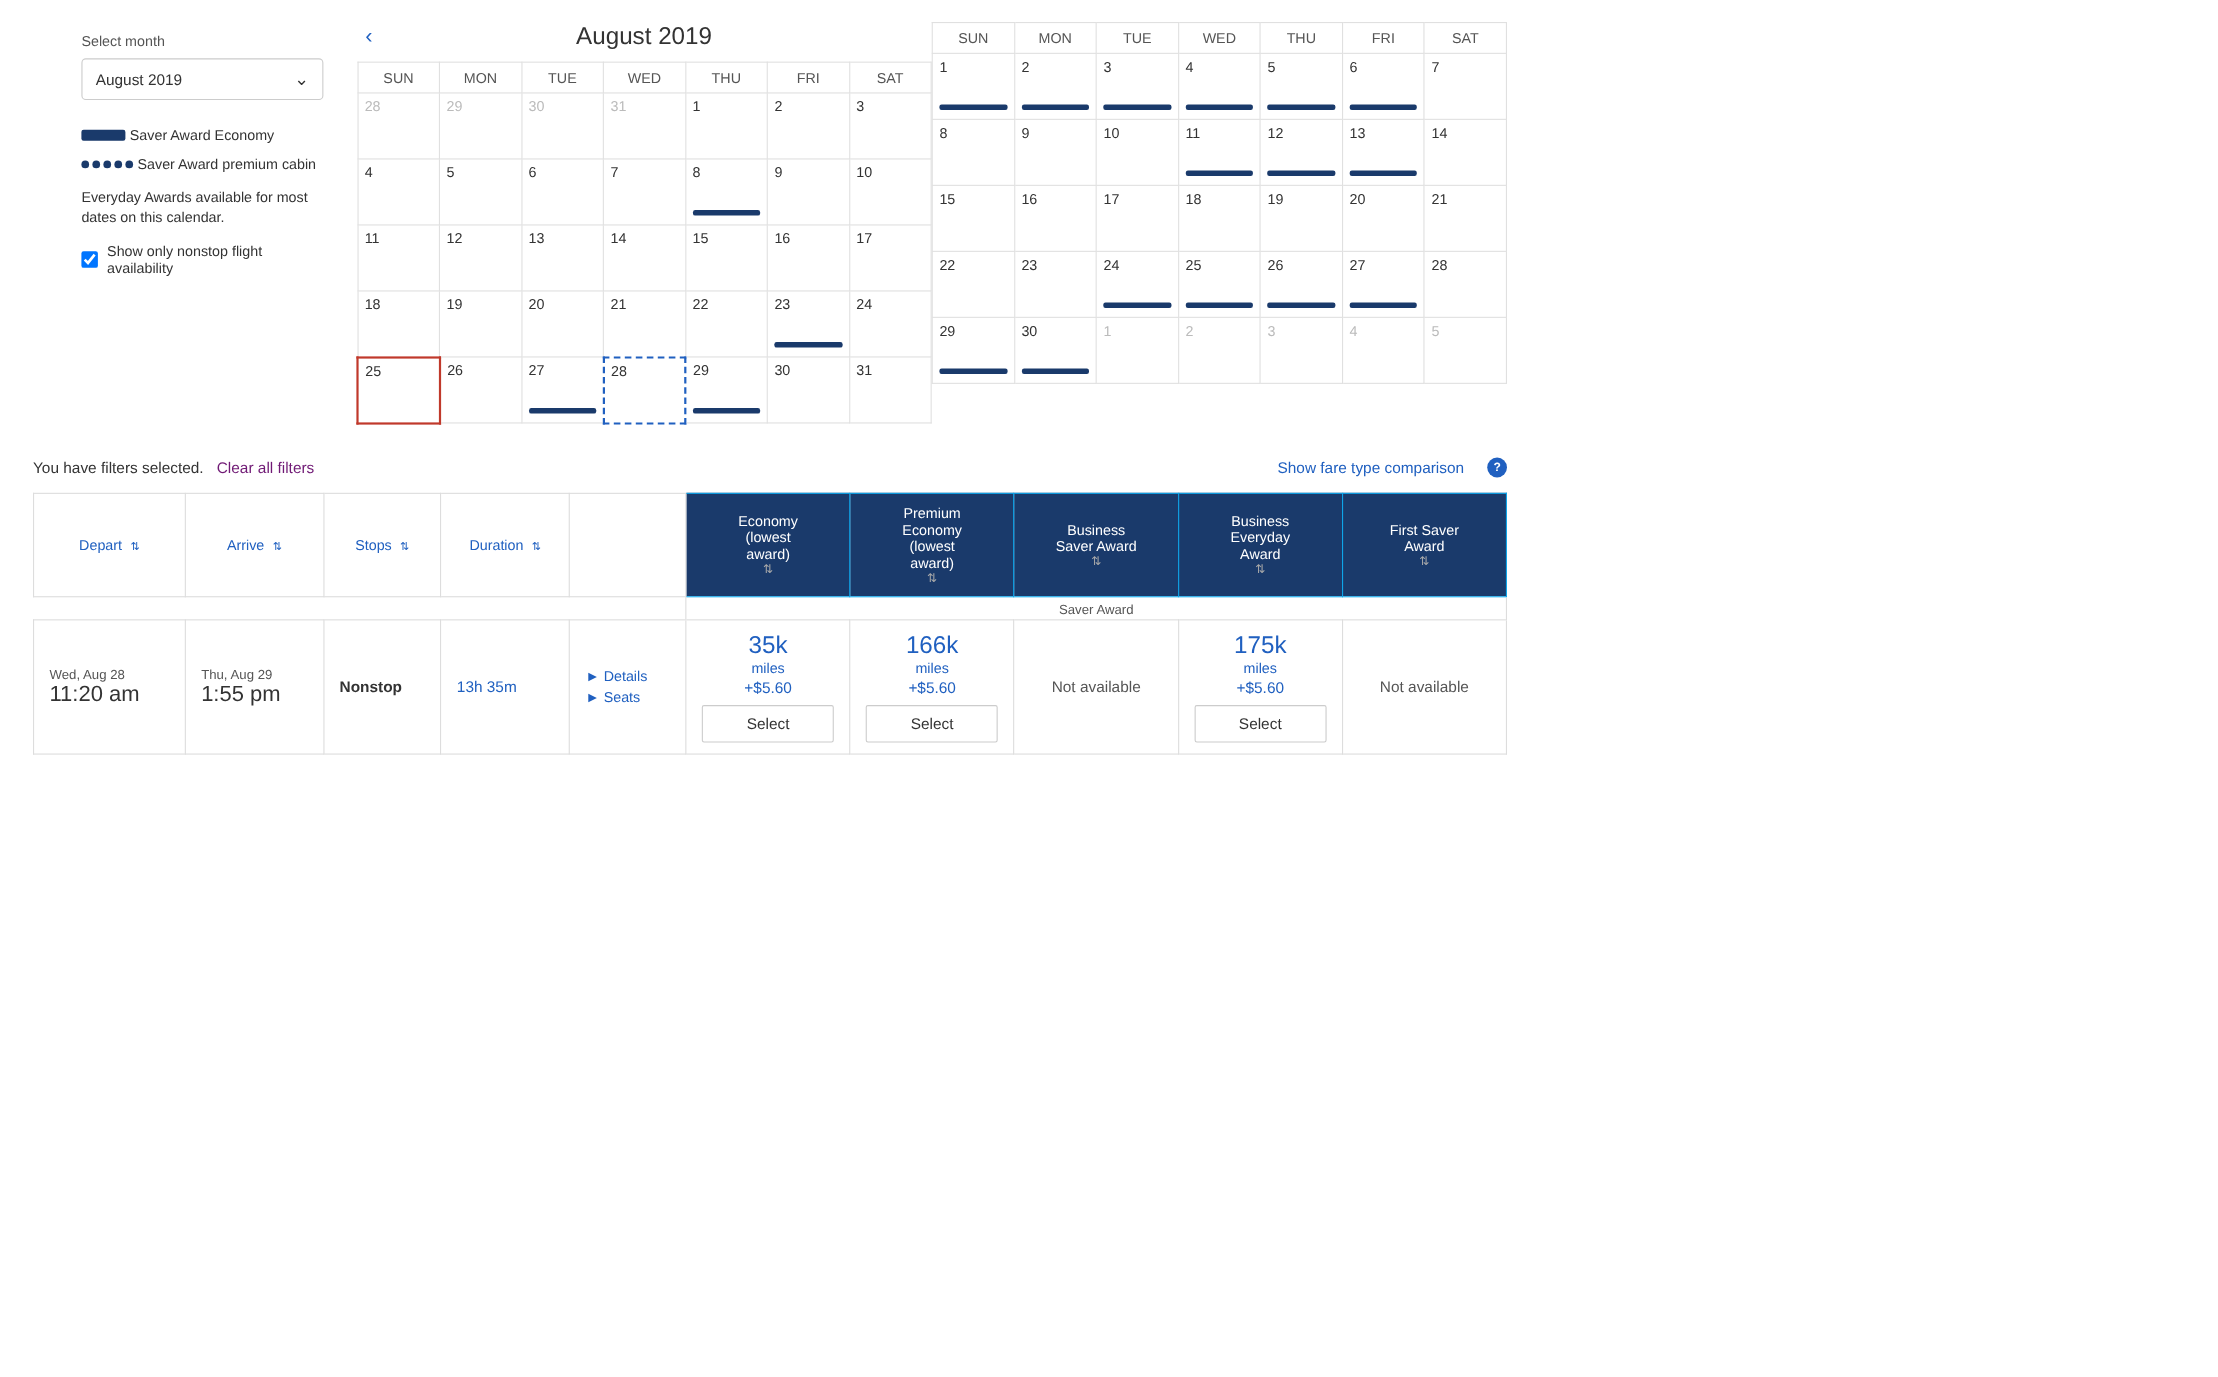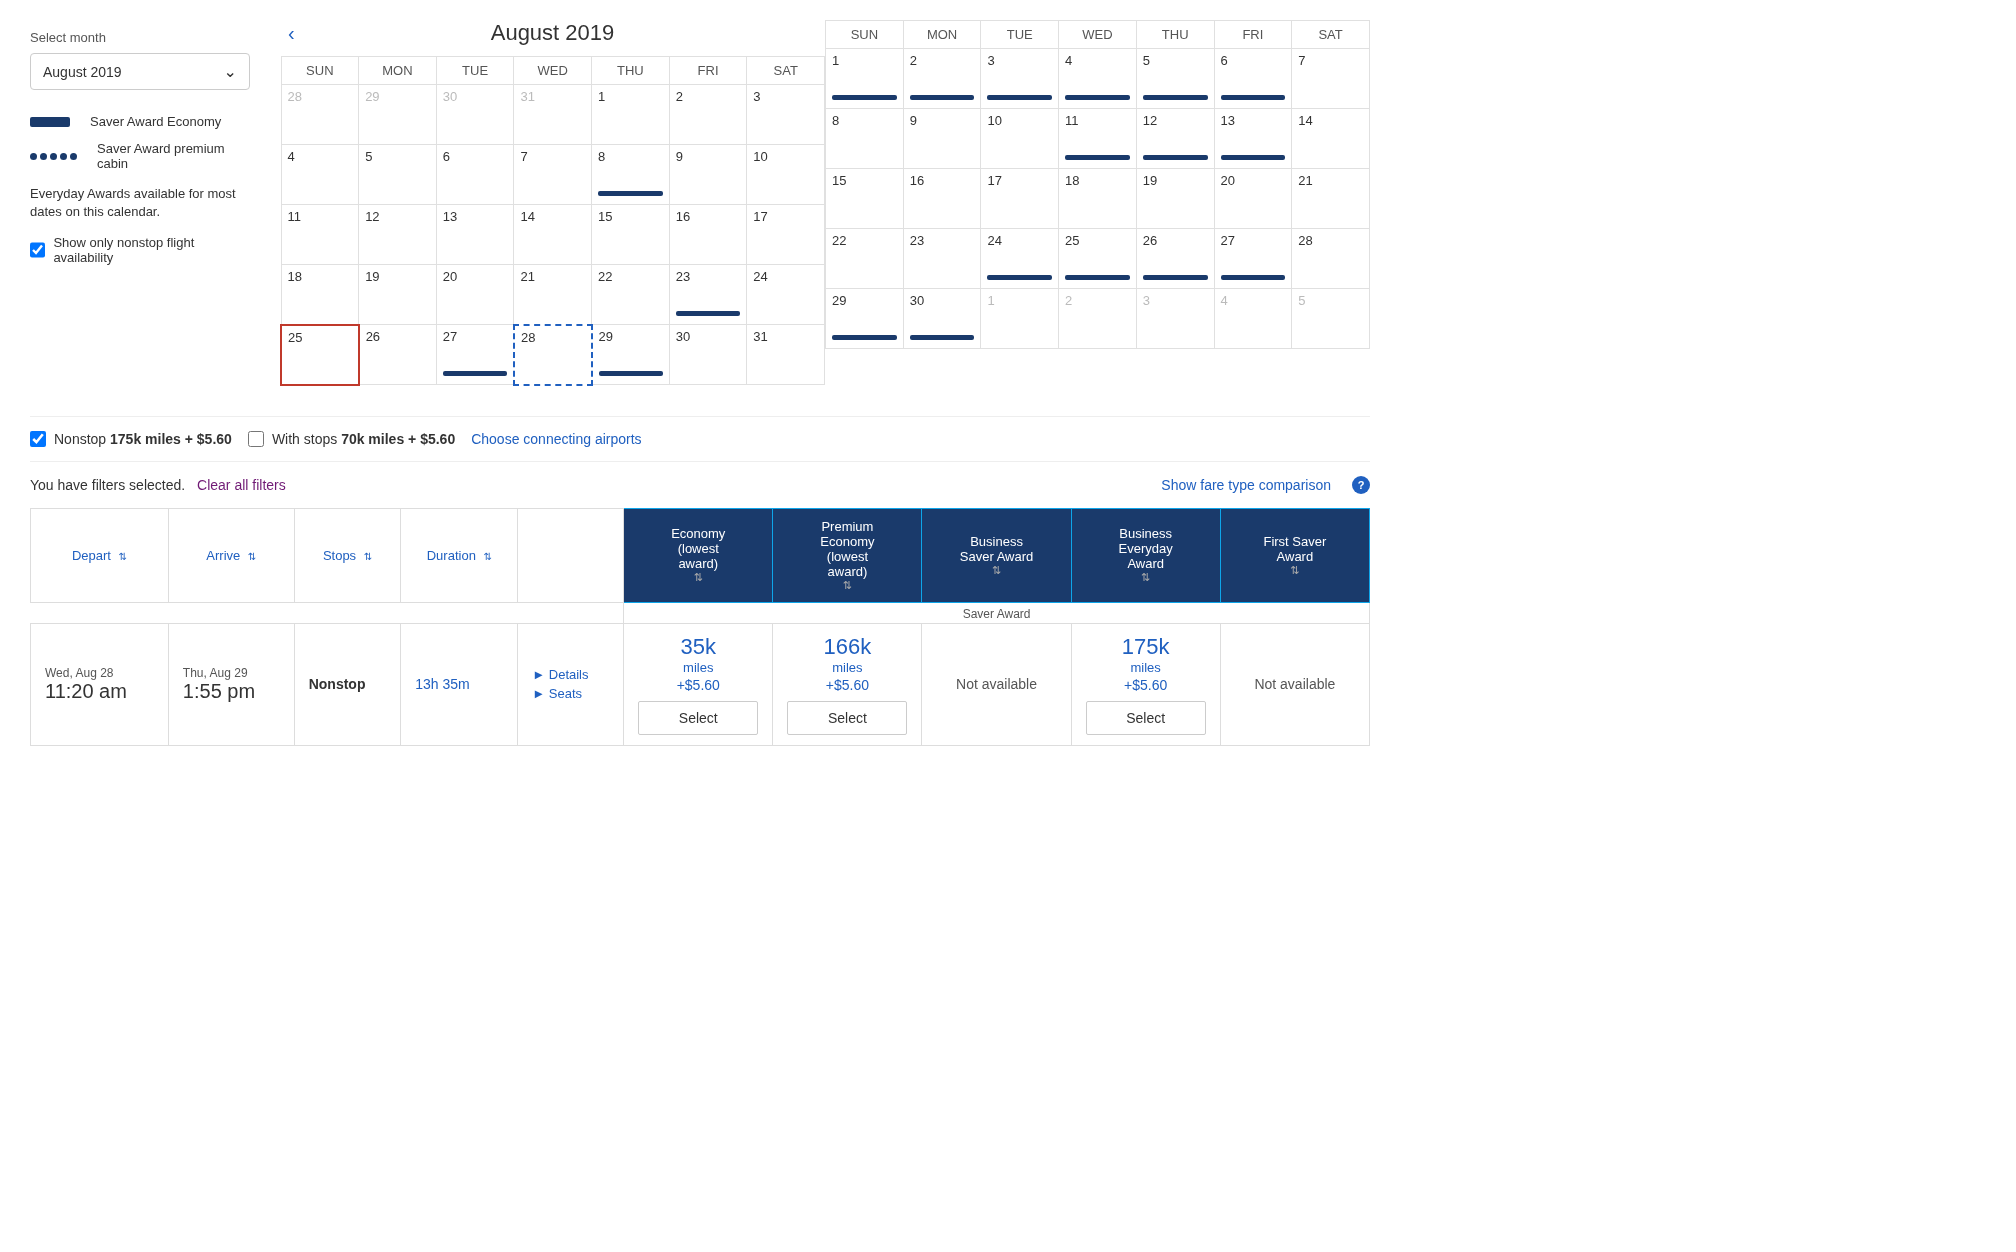--- a/index.html
+++ b/index.html
@@ -12,20 +12,21 @@
     .page-container {
       padding: 20px 30px;
       max-width: 1400px;
     }
 
     
     .top-section {
       display: flex;
       gap: 30px;
       margin-bottom: 30px;
+      margin-left: 44px;
     }
 
     
     .sidebar {
       width: 220px;
       flex-shrink: 0;
       padding-top: 10px;
     }
     .sidebar-select-month-label {
       font-size: 13px;
@@ -43,21 +44,21 @@
       margin-bottom: 24px;
       font-size: 14px;
     }
     .sidebar-dropdown .chevron {
       font-size: 16px;
       color: #333;
     }
     .legend-item {
       display: flex;
       align-items: center;
-      gap: 20px;
+      gap: 4px;
       margin-bottom: 12px;
       font-size: 13px;
     }
     .legend-bar {
       width: 40px;
       height: 10px;
       background: #1a3a6b;
       border-radius: 2px;
       flex-shrink: 0;
     }
@@ -529,35 +530,20 @@
                 <td class="outside-month">3</td>
                 <td class="outside-month">4</td>
                 <td class="outside-month">5</td>
               </tr>
             </tbody>
         </table>
       </div>
     </div>
   </div>
 
-  <div class="filter-row">
-    <div class="filter-checkbox-group">
-      <input type="checkbox" checked="" style="">
-      <span class="filter-label">
-        <span>Nonstop</span>&nbsp;<span class="miles-price">175k miles + $5.60</span>
-      </span>
-    </div>
-    <div class="filter-checkbox-group">
-      <input type="checkbox" style="">
-      <span class="filter-label">
-        <span>With stops</span>&nbsp;<span class="miles-price">70k miles + $5.60</span>
-      </span>
-    </div>
-    <a class="filter-link">Choose connecting airports</a>
-  </div>
 
   <div class="flights-section">
     <div class="filters-bar">
       <div class="filters-bar-left">
         <span>You have filters selected.</span>
         <a class="clear-filters-link">Clear all filters</a>
       </div>
       <a class="fare-comparison-link">
         <span>Show fare type comparison</span>
         <span class="help-icon">?</span>

